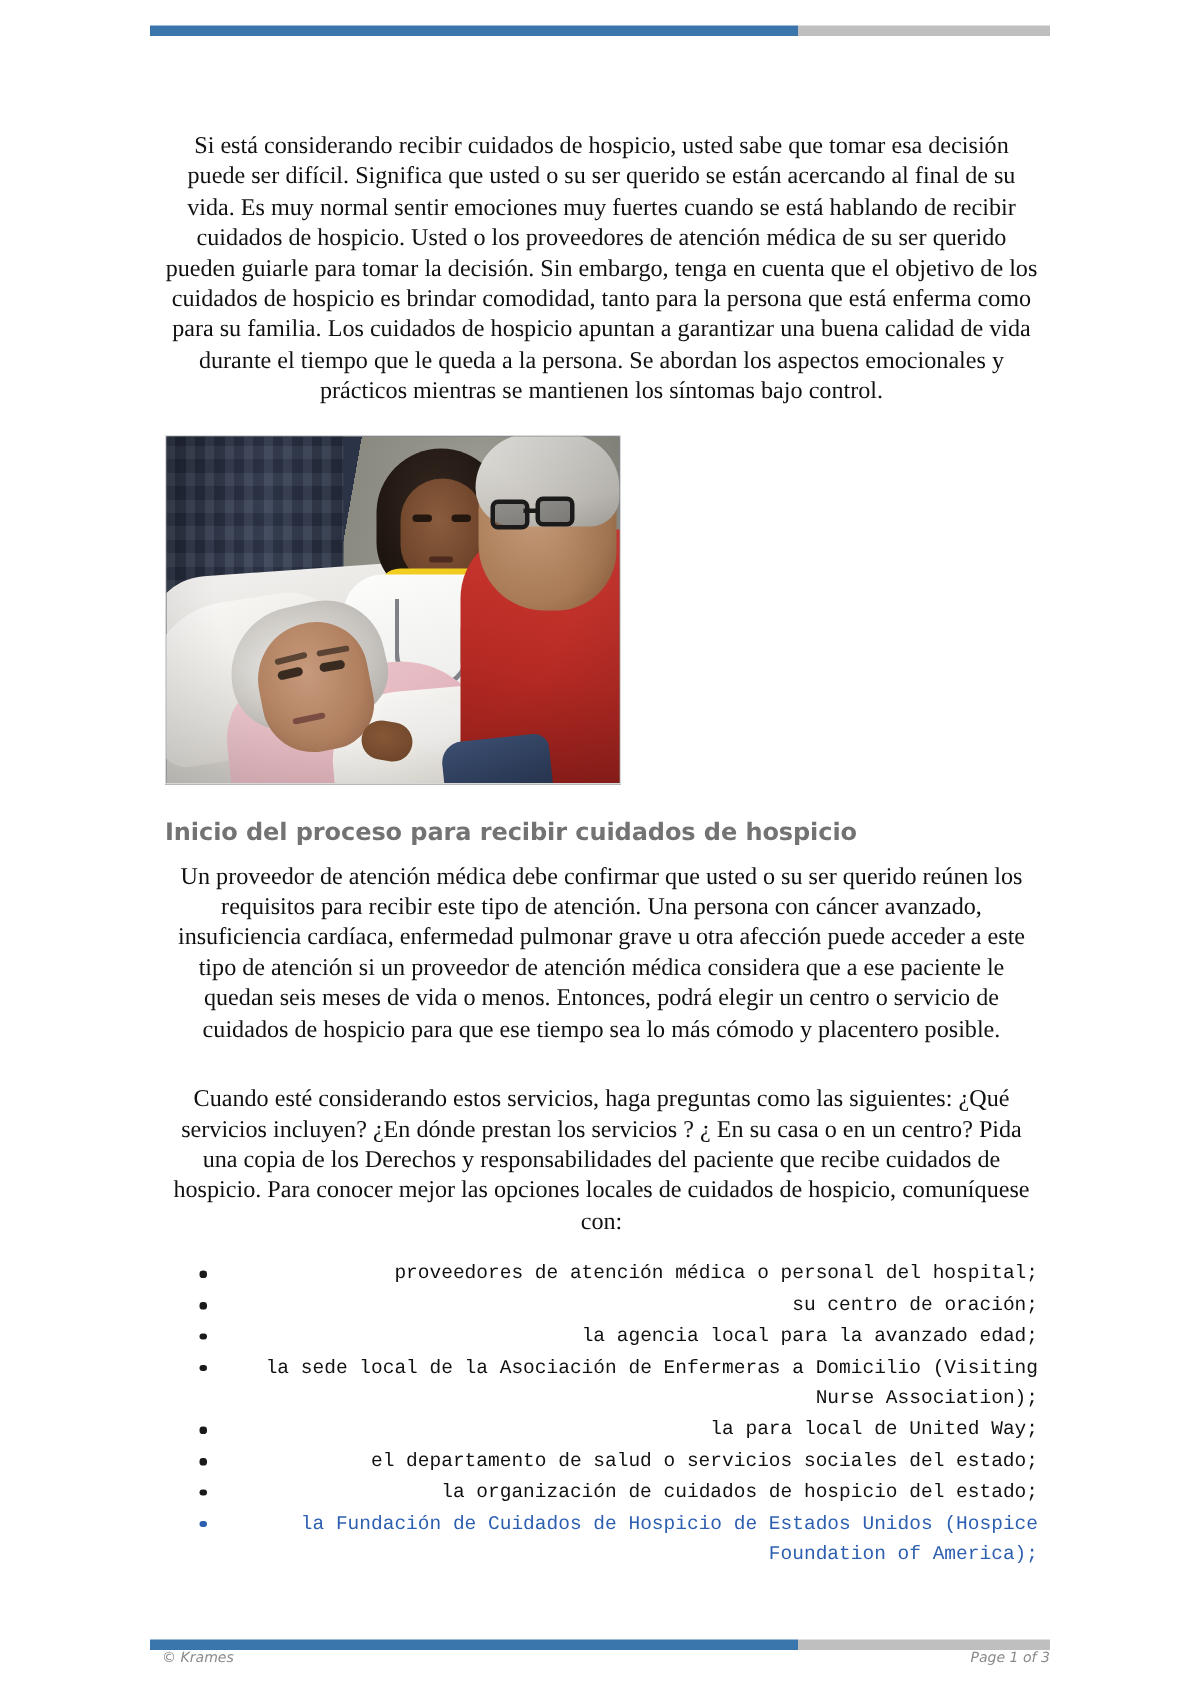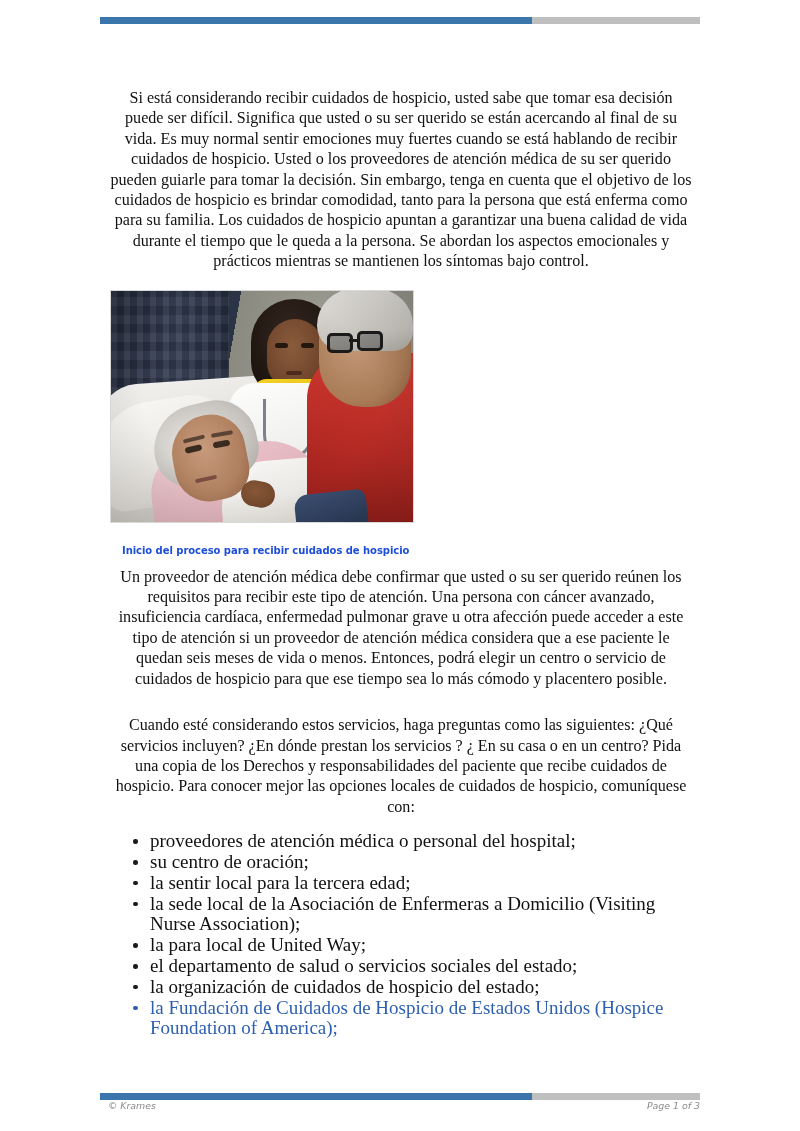--- a/index.html
+++ b/index.html
@@ -53,24 +53,24 @@
   h1.doc-title {
     font-family: "DejaVu Sans", sans-serif;
     font-size: 18.5px;
     font-weight: bold;
     color: #22365c;
     margin: 0 0 13px 0;
     letter-spacing: -0.1px;
   }
   h2.section-heading {
     font-family: "DejaVu Sans", sans-serif;
-    font-size: 10px;
+    font-size: 16px;
     font-weight: bold;
-    color: #1d4ed8;
-    margin: 0 0 11px 12px;
+    color: #737373;
+    margin: 0 0 11px 0;
     letter-spacing: -0.05px;
   }
 
   p.body-text {
     font-family: "Liberation Serif", serif;
     font-size: 16.1px;
     line-height: 20.4px;
     color: #111111;
     margin: 0;
     text-align: center;
@@ -280,25 +280,26 @@
 
   
   ul.bullet-list {
     list-style: none;
     margin: 0;
     padding: 0;
   }
   ul.bullet-list li {
     position: relative;
     padding-left: 40px;
-    font-family: Liberation Serif, serif;
-    font-size: 19px;
+    font-family: Liberation Mono, monospace;
+    font-size: 13px;
     line-height: 20.4px;
     color: #111111;
     margin-bottom: 0.5px;
+    text-align: right;
   }
   ul.bullet-list li::before {
     content: "";
     position: absolute;
     left: 23px;
     top: 8px;
     width: 4.5px;
     height: 4.5px;
     border-radius: 50%;
     background: #1a1a1a;
@@ -388,21 +389,21 @@
 
     <div class="gap-before-h2-b"></div>
 
     <p class="body-text">Cuando esté considerando estos servicios, haga preguntas como las siguientes: ¿Qué servicios incluyen? ¿En dónde prestan los servicios ? ¿ En su casa o en un centro? Pida una copia de los Derechos y responsabilidades del paciente que recibe cuidados de hospicio. Para conocer mejor las opciones locales de cuidados de hospicio, comuníquese con:</p>
 
     <div class="gap-before-list"></div>
 
     <ul class="bullet-list" id="contact-list">
         <li>proveedores de atención médica o personal del hospital;</li>
         <li>su centro de oración;</li>
-        <li>la sentir local para la tercera edad;</li>
+        <li>la agencia local para la avanzado edad;</li>
         <li>la sede local de la Asociación de Enfermeras a Domicilio (Visiting Nurse Association);</li>
         <li>la para local de United Way;</li>
         <li>el departamento de salud o servicios sociales del estado;</li>
         <li>la organización de cuidados de hospicio del estado;</li>
         <li class="link-item">la Fundación de Cuidados de Hospicio de Estados Unidos (Hospice Foundation of America);</li>
       </ul>
 
   </div>
 
   <div class="rule-bar" id="footer-rule">

